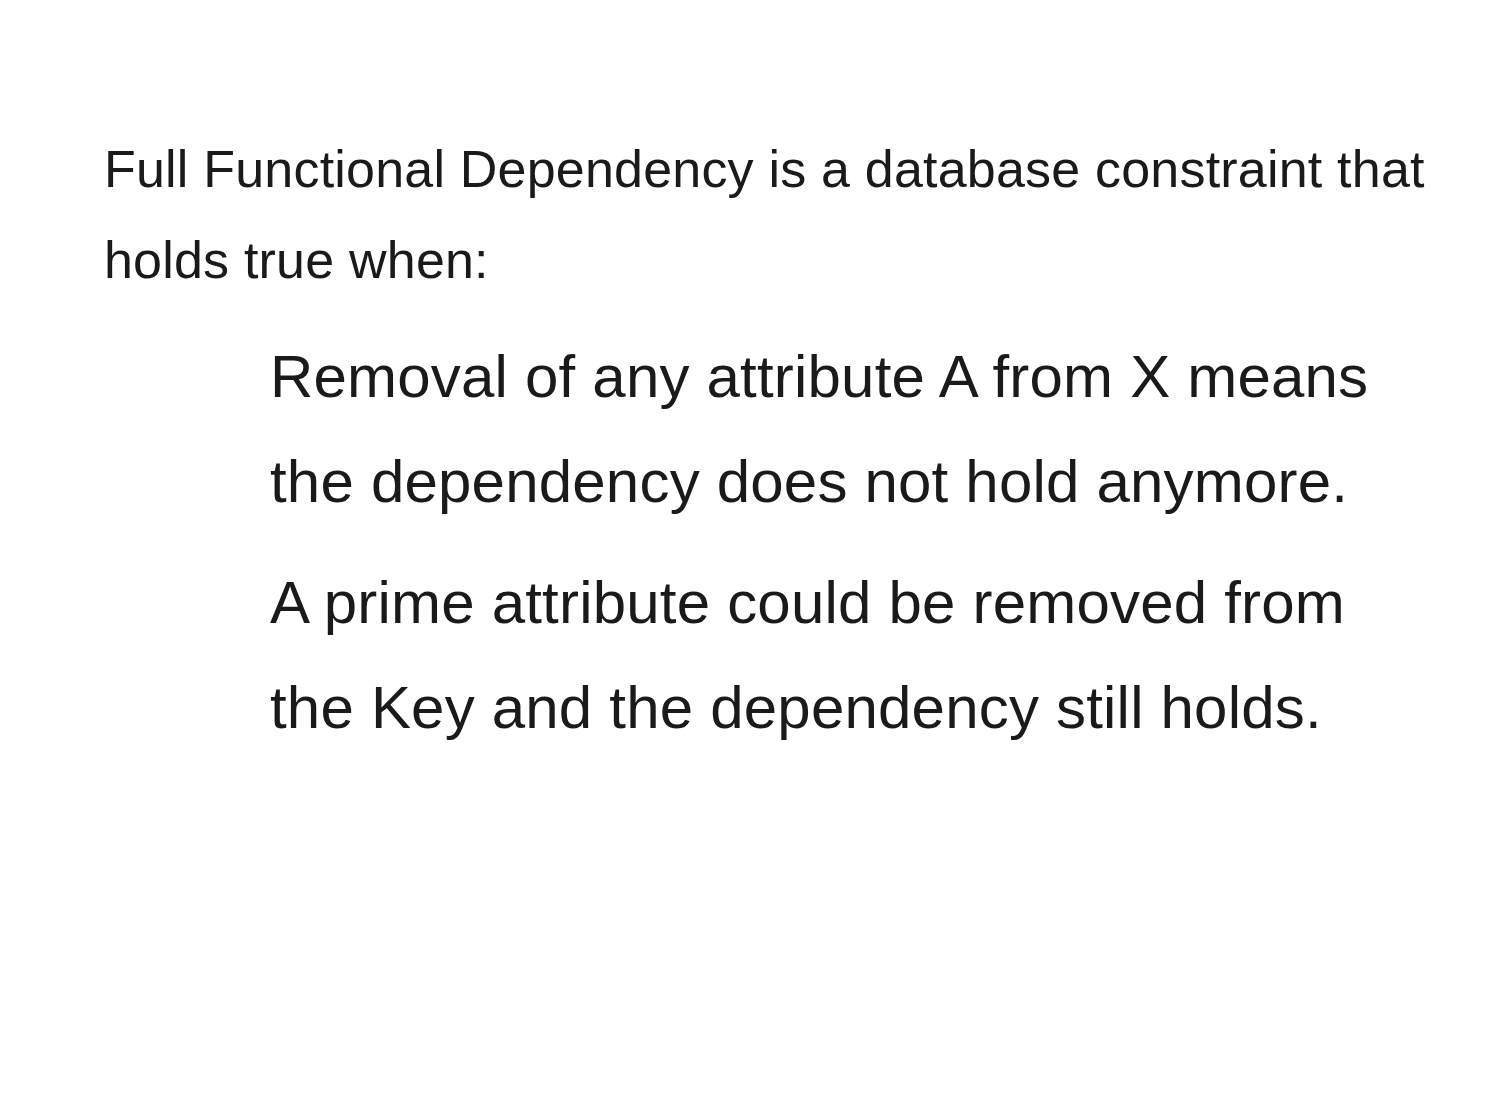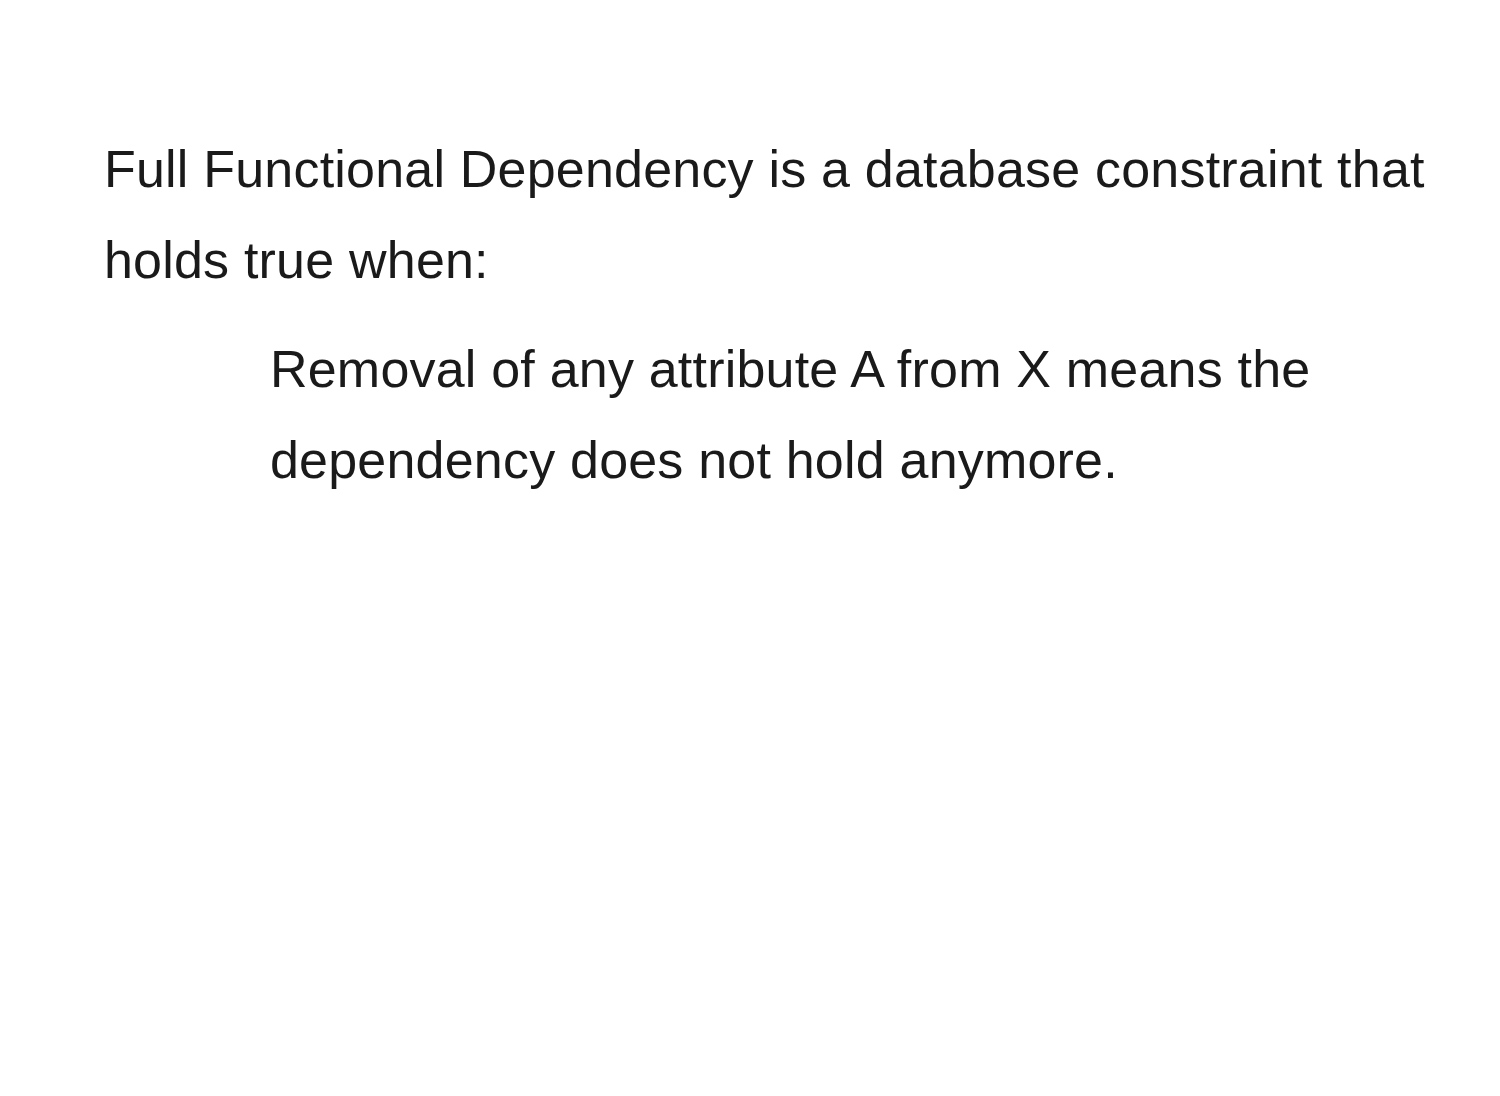--- a/index.html
+++ b/index.html
@@ -22,27 +22,28 @@
     font-size: 52px;
     line-height: 1.75;
     font-weight: 400;
     letter-spacing: 0.2px;
   }
   .options {
     margin-top: 18px;
     padding-left: 150px;
   }
   .option {
-    font-size: 52px;
+    font-size: 60px;
     line-height: 1.75;
     font-weight: 400;
     letter-spacing: 0.2px;
   }
 </style>
 </head>
 <body>
 
 <div class="page">
   <div class="stem">Full Functional Dependency is a database constraint that holds true when:</div>
   <div class="options">
     <div class="option">Removal of any attribute A from X means the dependency does not hold anymore.</div>
+    <div class="option">A prime attribute could be removed from the Key and the dependency still holds.</div>
   </div>
 </div>
 
 </body></html>

